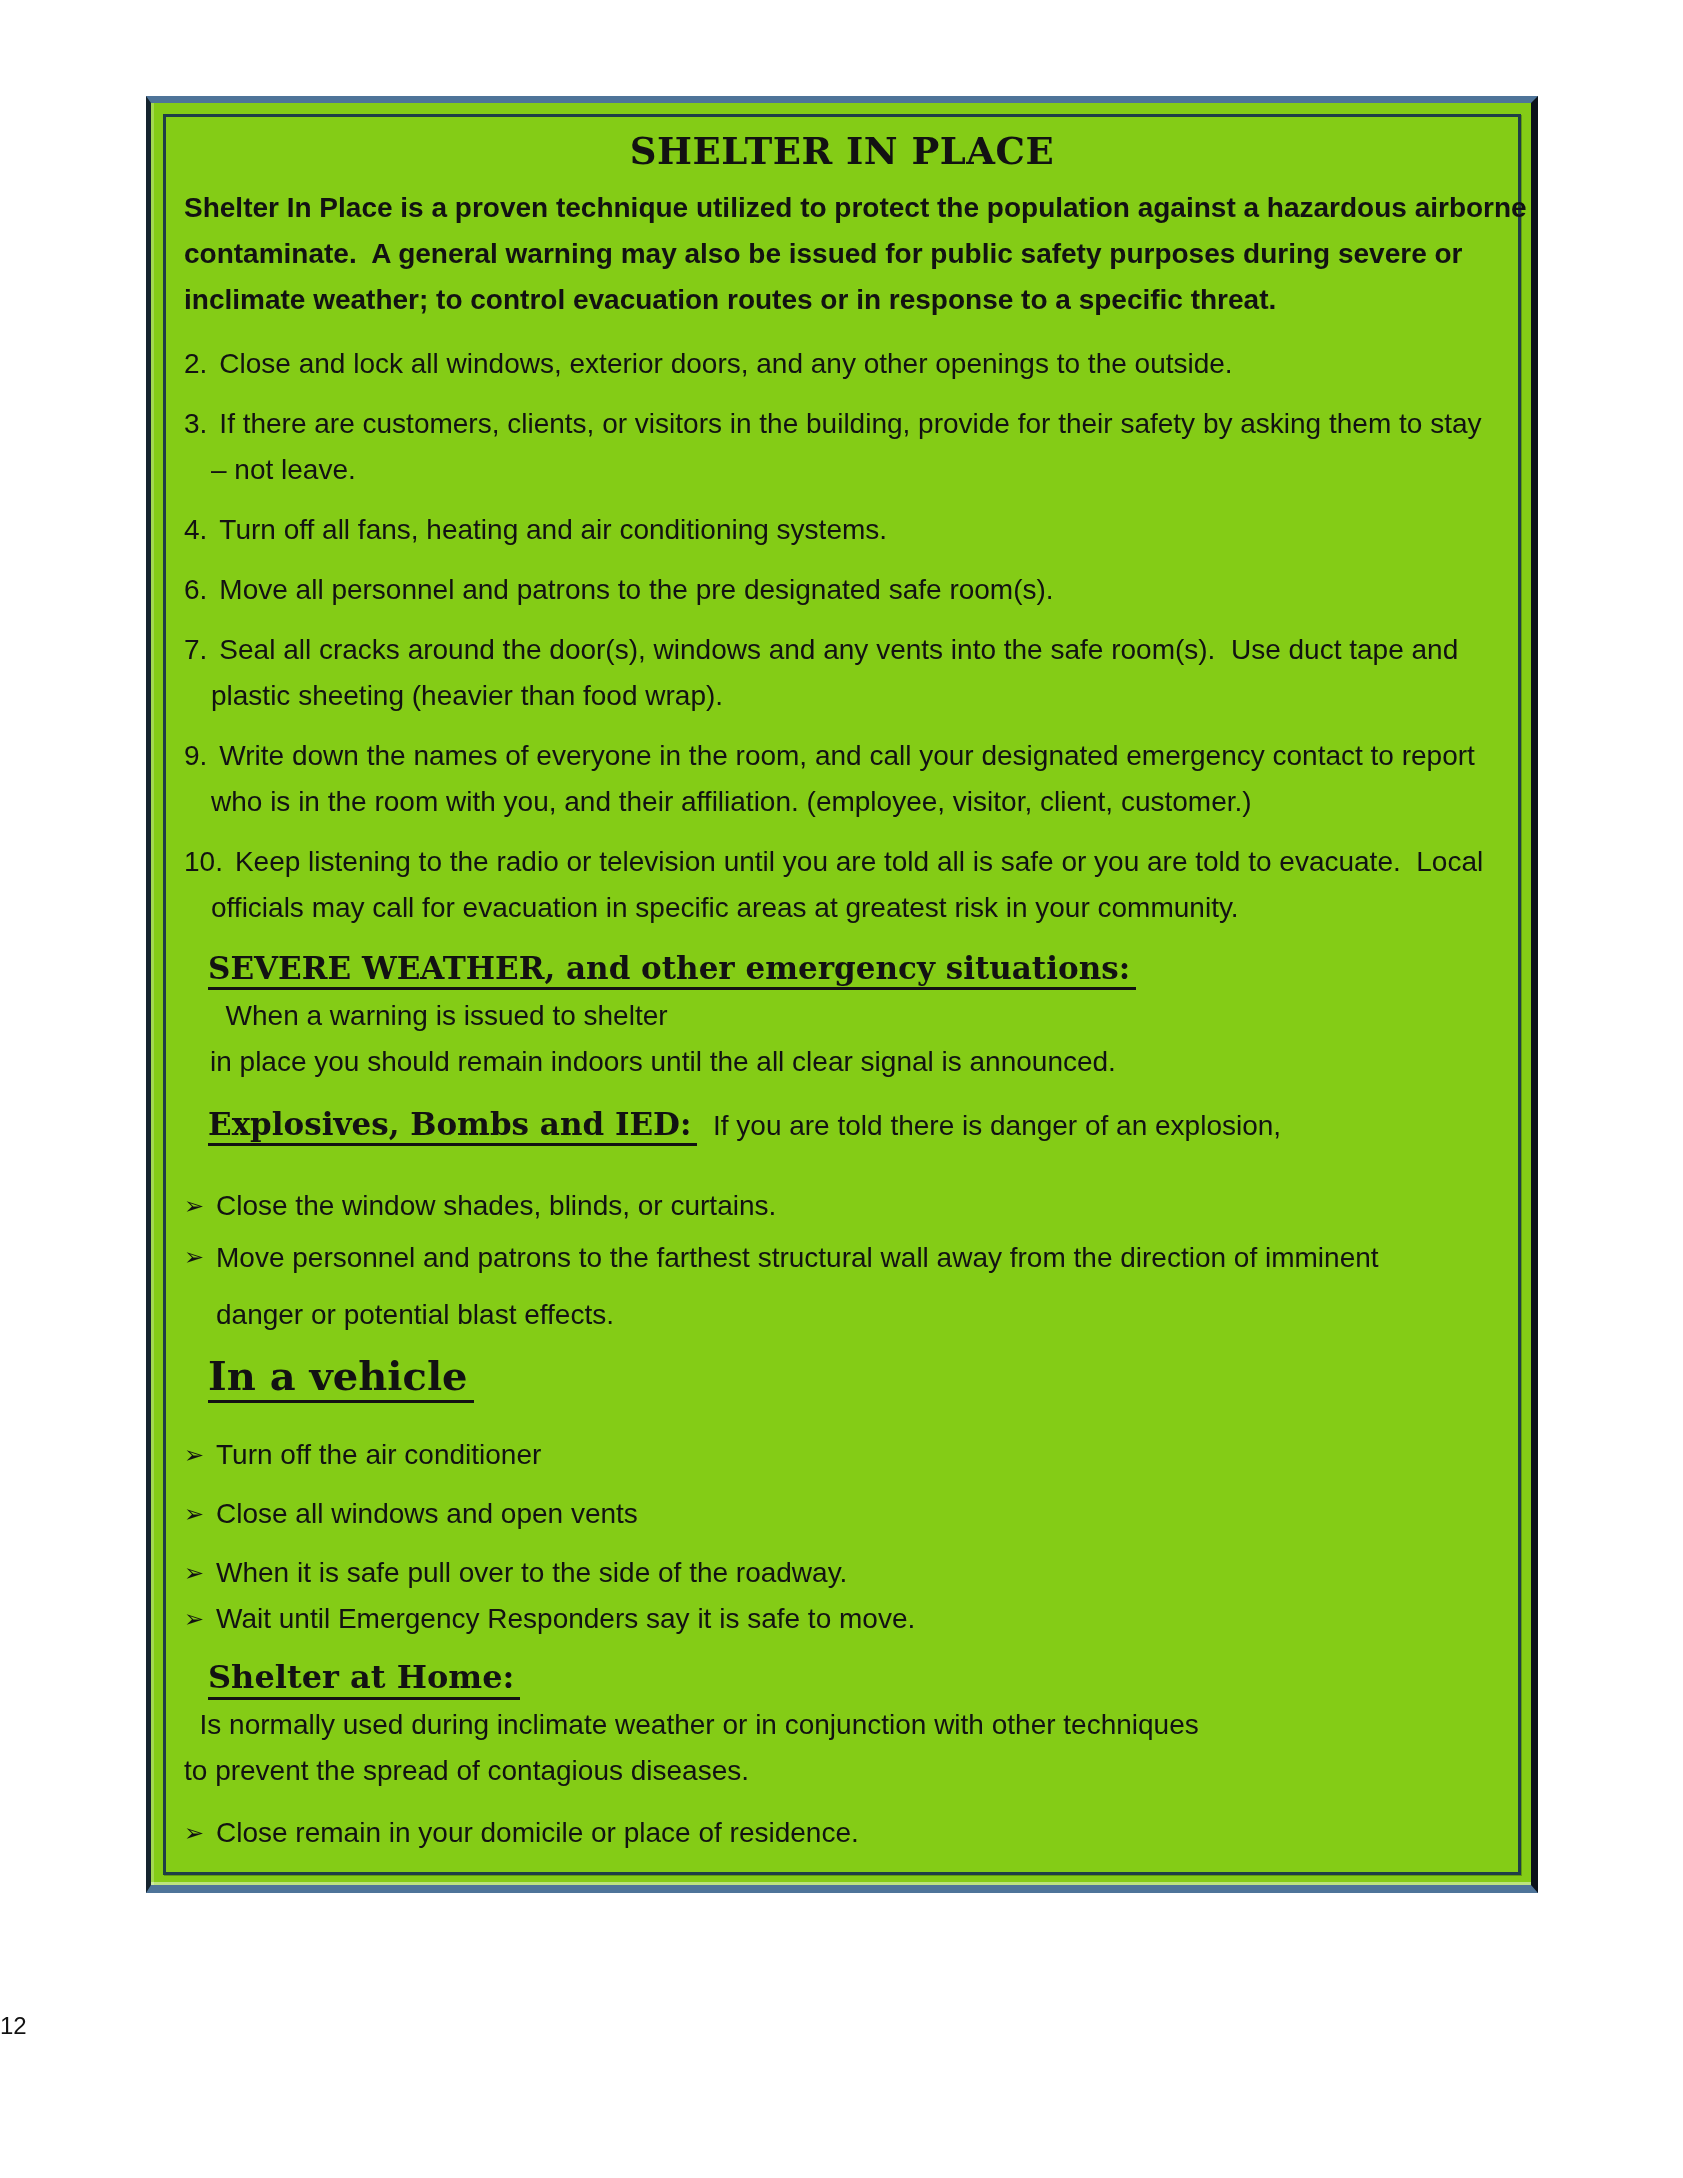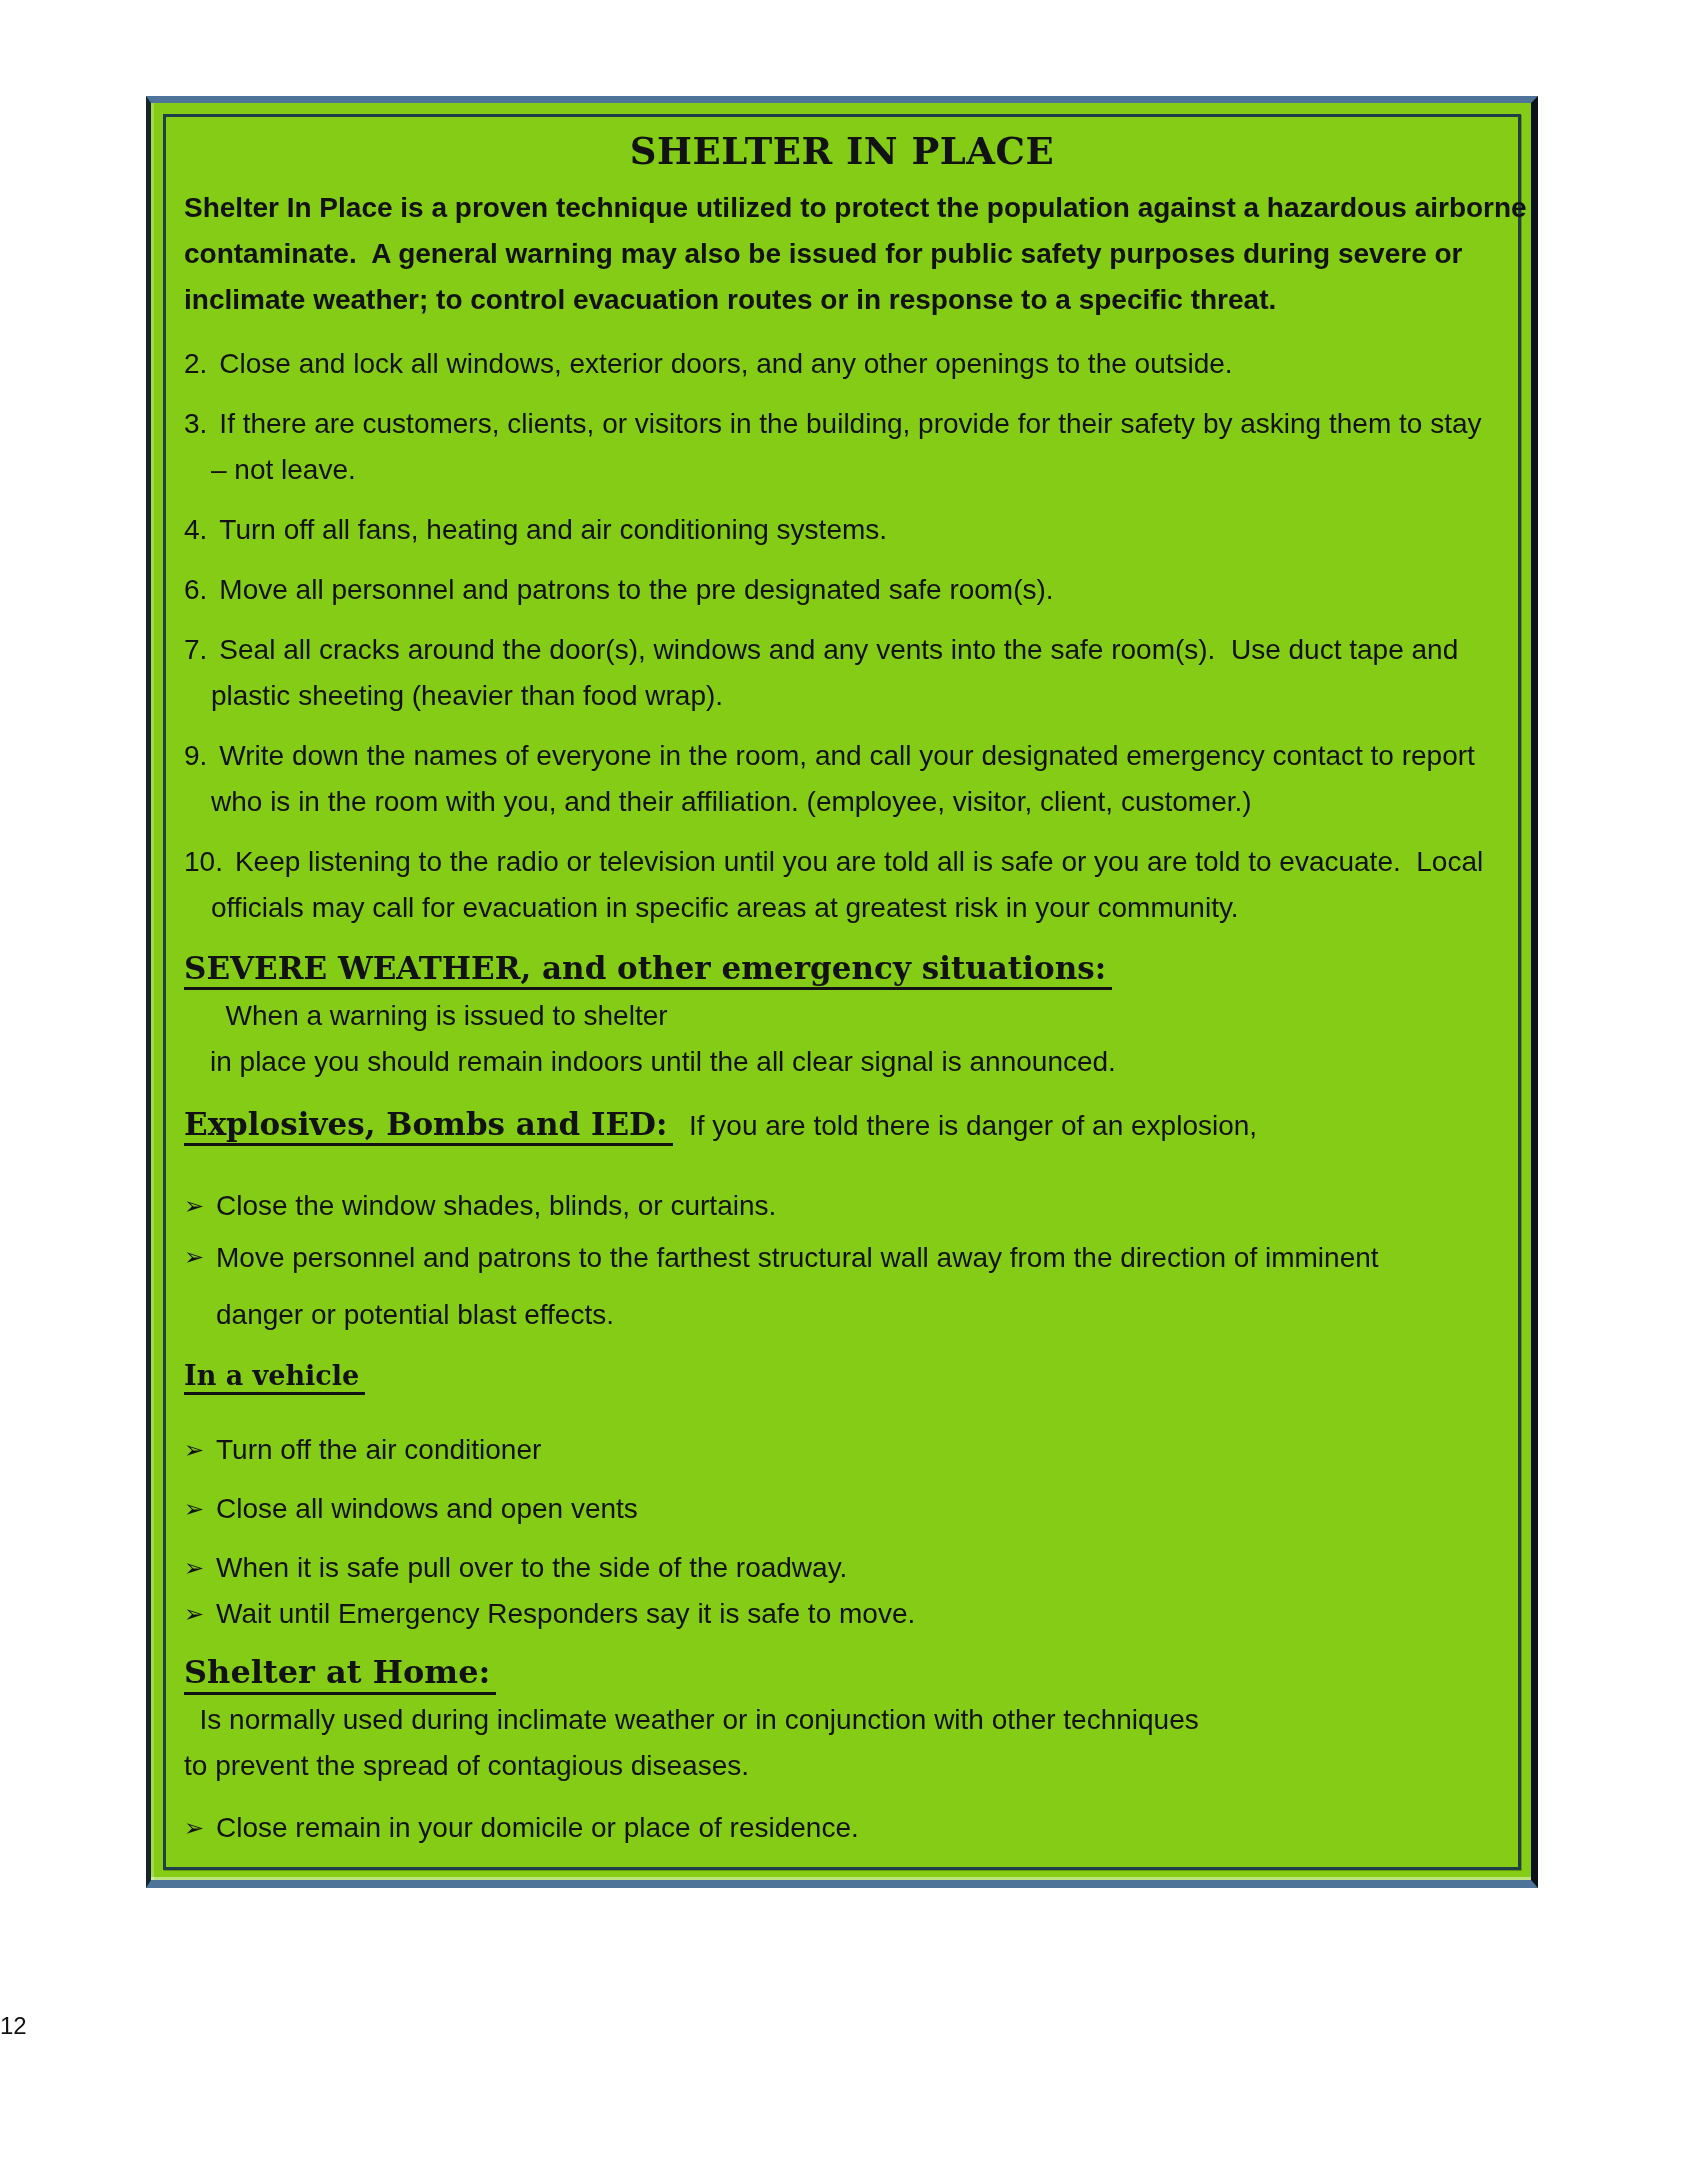--- a/index.html
+++ b/index.html
@@ -59,39 +59,40 @@
     margin: 0;
   }
   .hang { padding-left: 26px; text-indent: -26px; }
   .serif-h {
     font-family: "DejaVu Serif", serif;
     font-weight: bold;
     font-size: 31px;
     border-bottom: 3px solid #121212;
     padding-right: 6px;
     padding-bottom: 1px;
+    margin-left: 24px;
   }
   .severe { margin-bottom: 16px; }
   .explosives { margin-bottom: 34px; }
   .bullet {
     display: flex;
     font-size: 28px;
     line-height: 46px;
     margin: 0;
   }
   .bullet .glyph {
     flex: none;
     width: 32px;
     font-family: "DejaVu Sans", sans-serif;
     font-size: 24px;
   }
   .exp-b1 { margin-bottom: 0; }
   .exp-b2 { line-height: 57px; margin-bottom: 10px; }
   .vehicle-h { margin: 6px 0 28px 0; }
-  .vehicle-h .serif-h { font-size: 27px; }
+  .vehicle-h .serif-h { font-size: 40px; }
   .vb { margin-bottom: 13px; }
   .vb3 { margin-bottom: 0; }
   .vb4 { margin-bottom: 12px; }
   .home { margin-bottom: 16px; }
   .home .serif-h { font-size: 32px; }
   .final-bullet { margin-bottom: 0; }
   .page-number {
     position: absolute;
     top: 2012px;
     left: 0;

